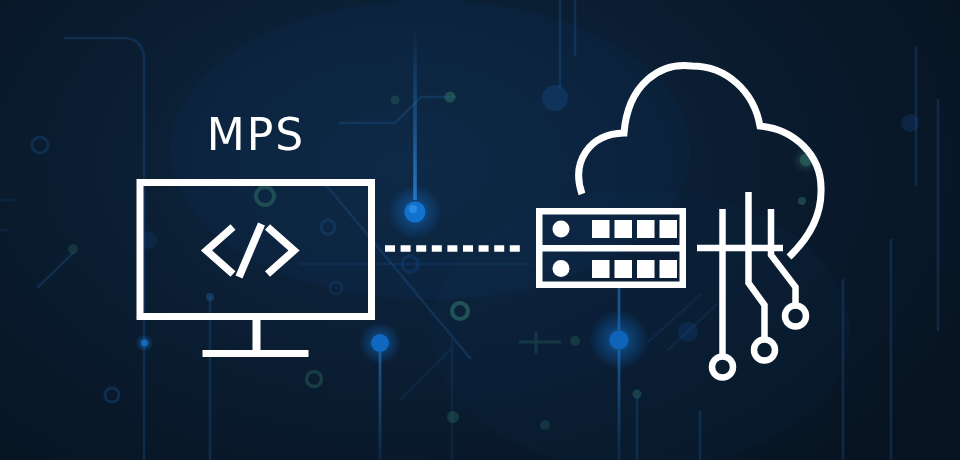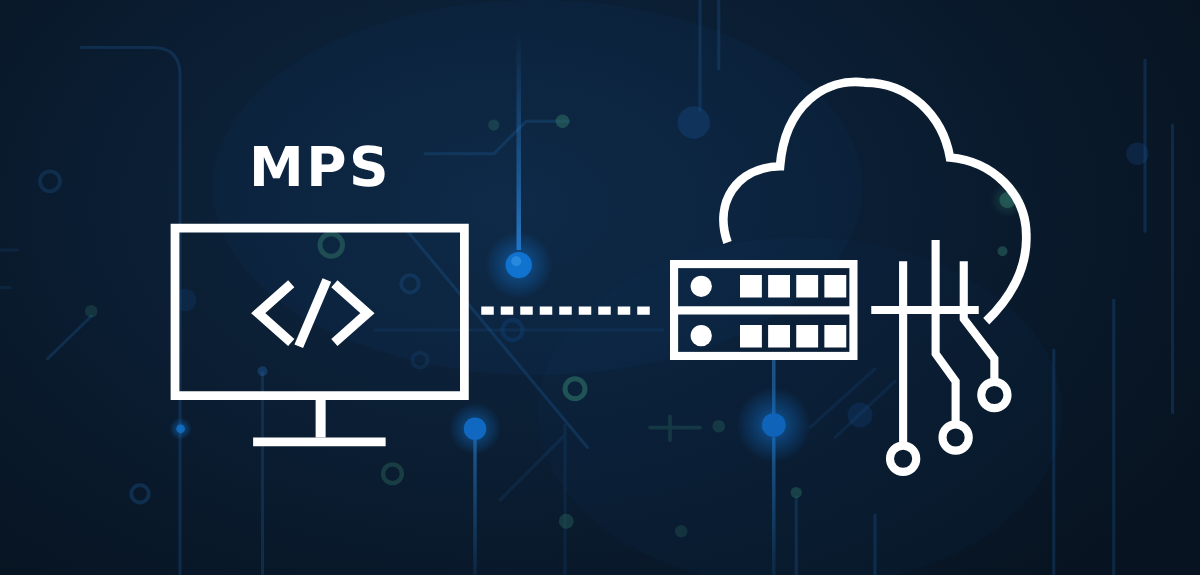--- a/index.html
+++ b/index.html
@@ -11,21 +11,21 @@
       radial-gradient(ellipse 640px 420px at 42% 36%, #0e2742 0%, #0a1c30 55%, #071320 100%);
     font-family:"DejaVu Sans","Liberation Sans",sans-serif;
   }
   .stage svg{position:absolute;left:0;top:0;}
   .mps{
     position:absolute;
     left:256px;top:113px;
     transform:translateX(-50%);
     color:#ffffff;
     font-size:44px;
-    font-weight:bold;
+    font-weight:normal;
     letter-spacing:2px;
     line-height:44px;
     white-space:nowrap;
     user-select:none;
   }
 </style>
 </head>
 <body>
 
 <div class="stage">

